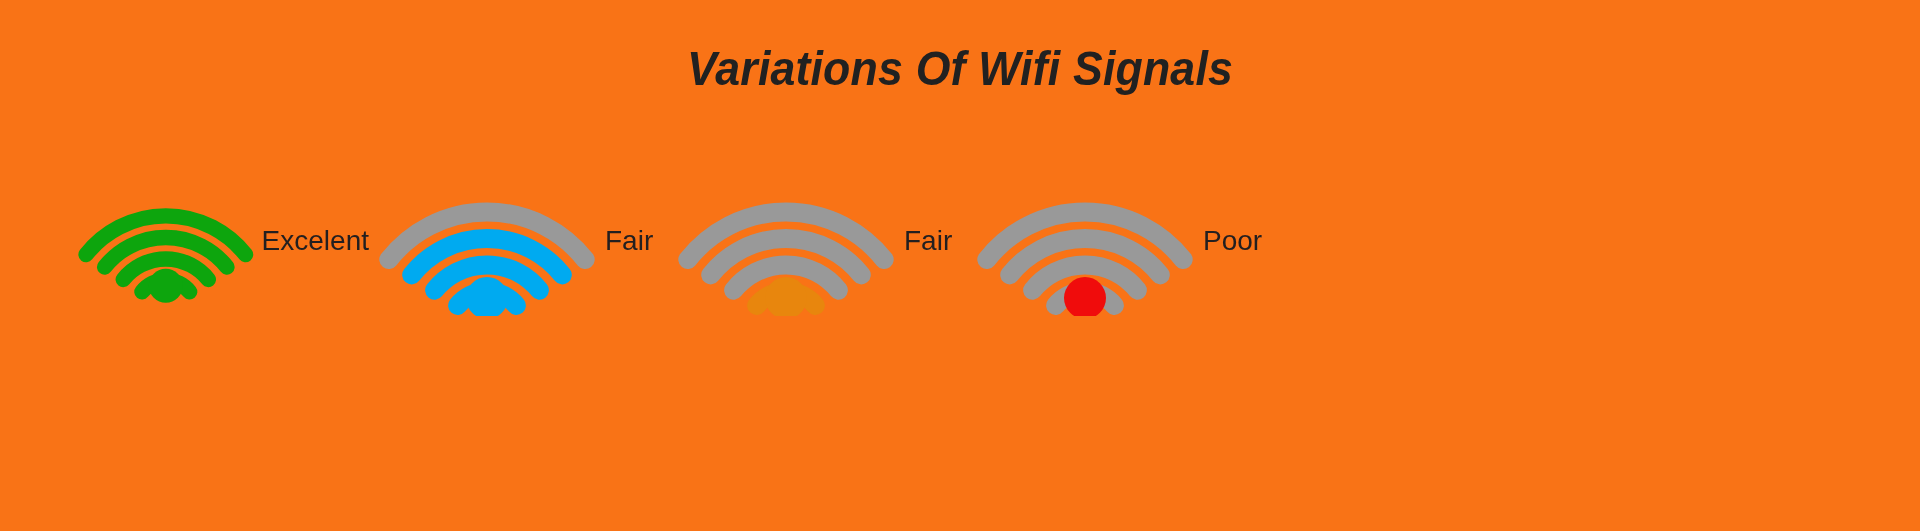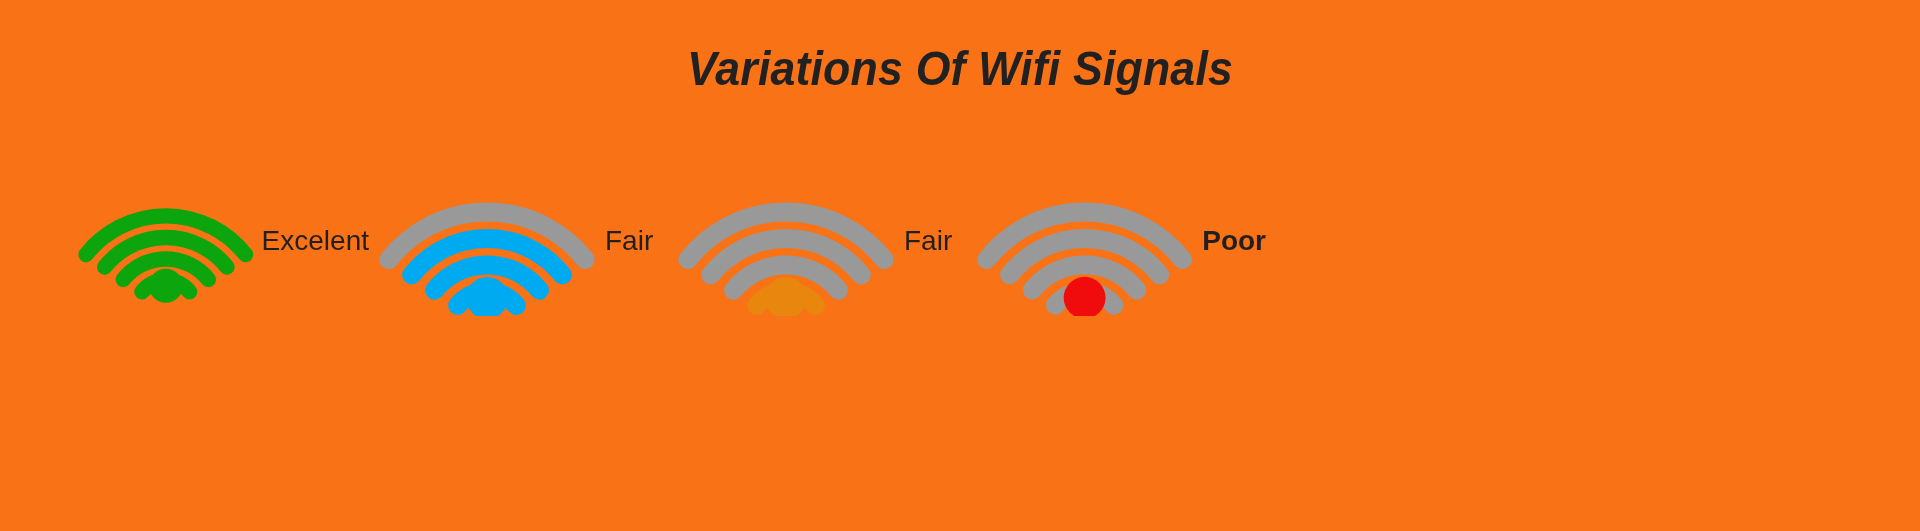--- a/index.html
+++ b/index.html
@@ -127,17 +127,17 @@
     <div class="cell">
       <svg class="wifi" viewBox="0 0 236 166" aria-hidden="true">
         <g fill="none" stroke-linecap="round" stroke-width="19">
           <path d="M 19.8 109.6 A 125 125 0 0 1 216.2 109.6" stroke="#999999"></path>
           <path d="M 42.7 124.9 A 96 96 0 0 1 193.3 124.9" stroke="#999999"></path>
           <path d="M 65.6 140.2 A 67 67 0 0 1 170.4 140.2" stroke="#999999"></path>
           <path d="M 88.6 155.5 A 38 38 0 0 1 147.4 155.5" stroke="#999999"></path>
         </g>
         <circle cx="118" cy="148" r="21" fill="#f00c0c"></circle>
       </svg>
-      <div class="label" style="color: rgb(35, 31, 32); font-weight: bold;">Poor</div>
+      <div class="label" style="color: rgb(35, 31, 32);">Poor</div>
     </div>
 
   </div>
 </div>
 
 </body></html>

